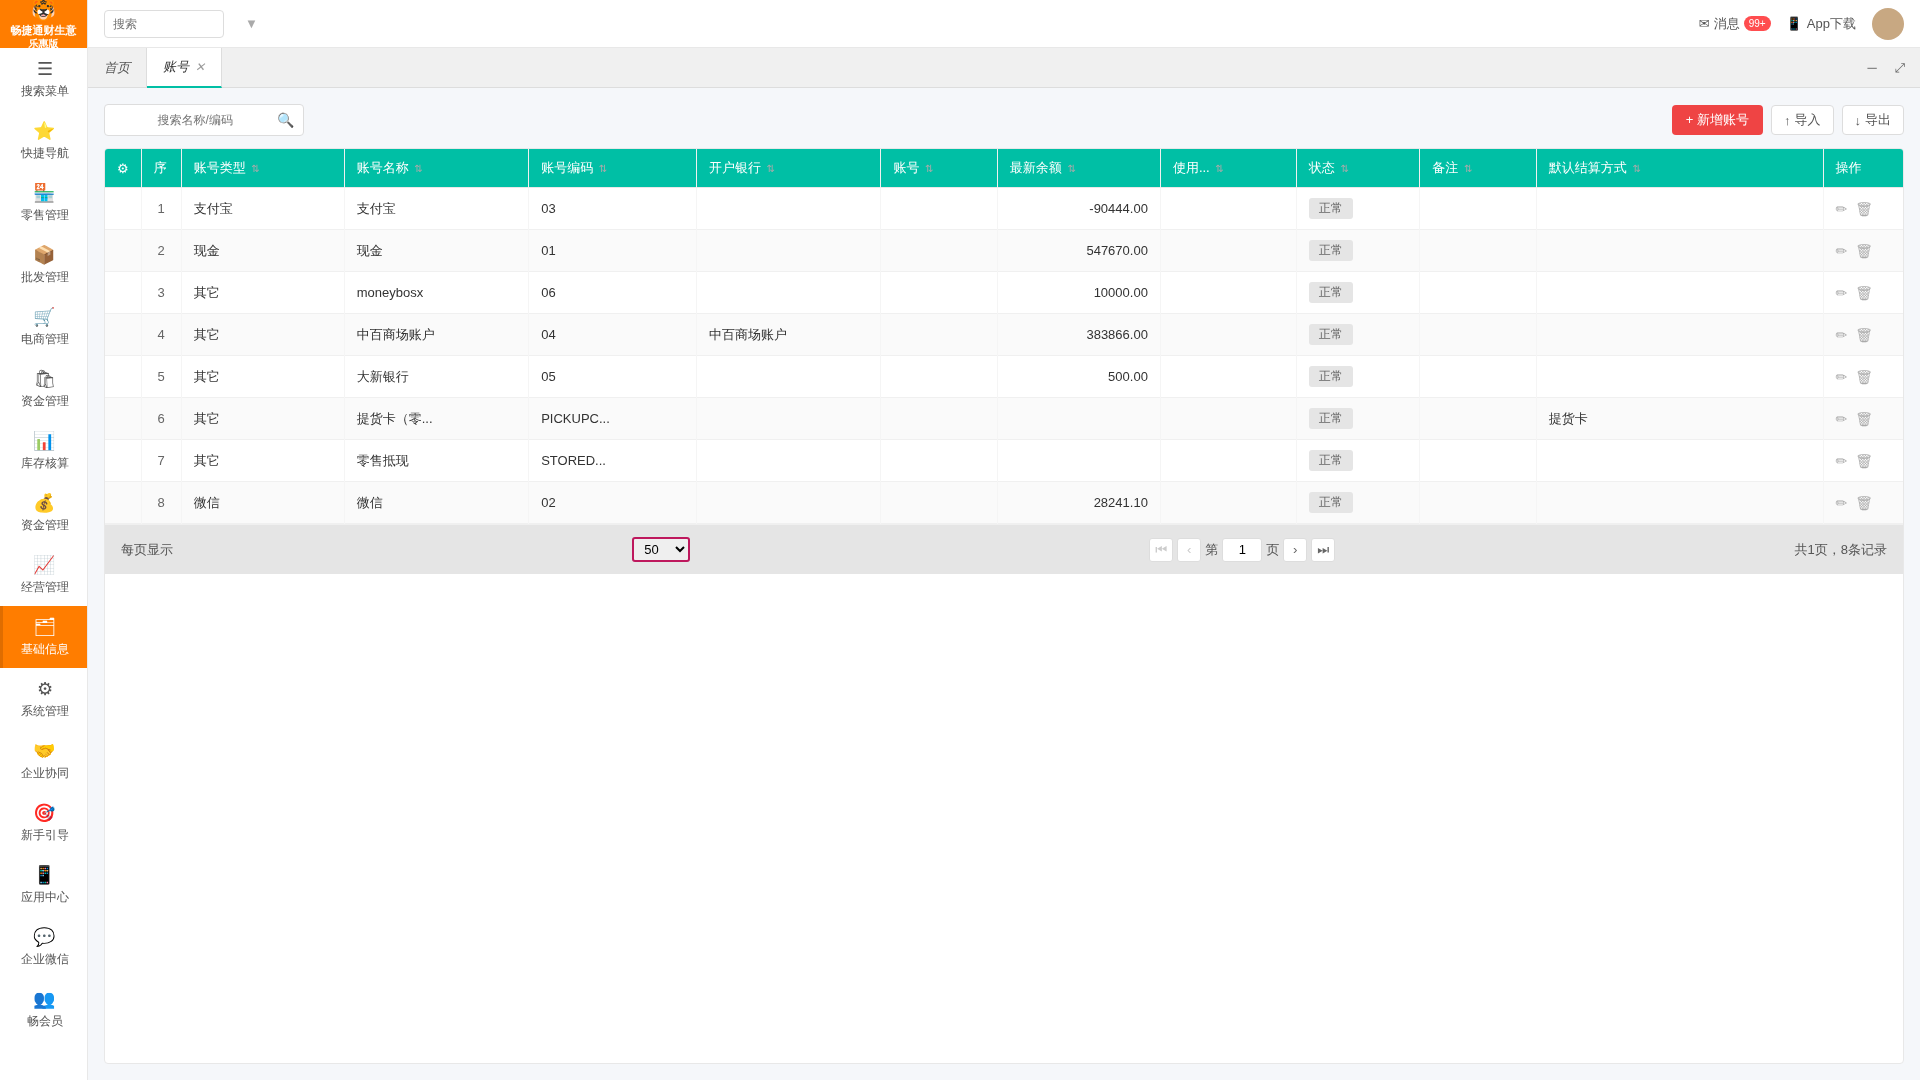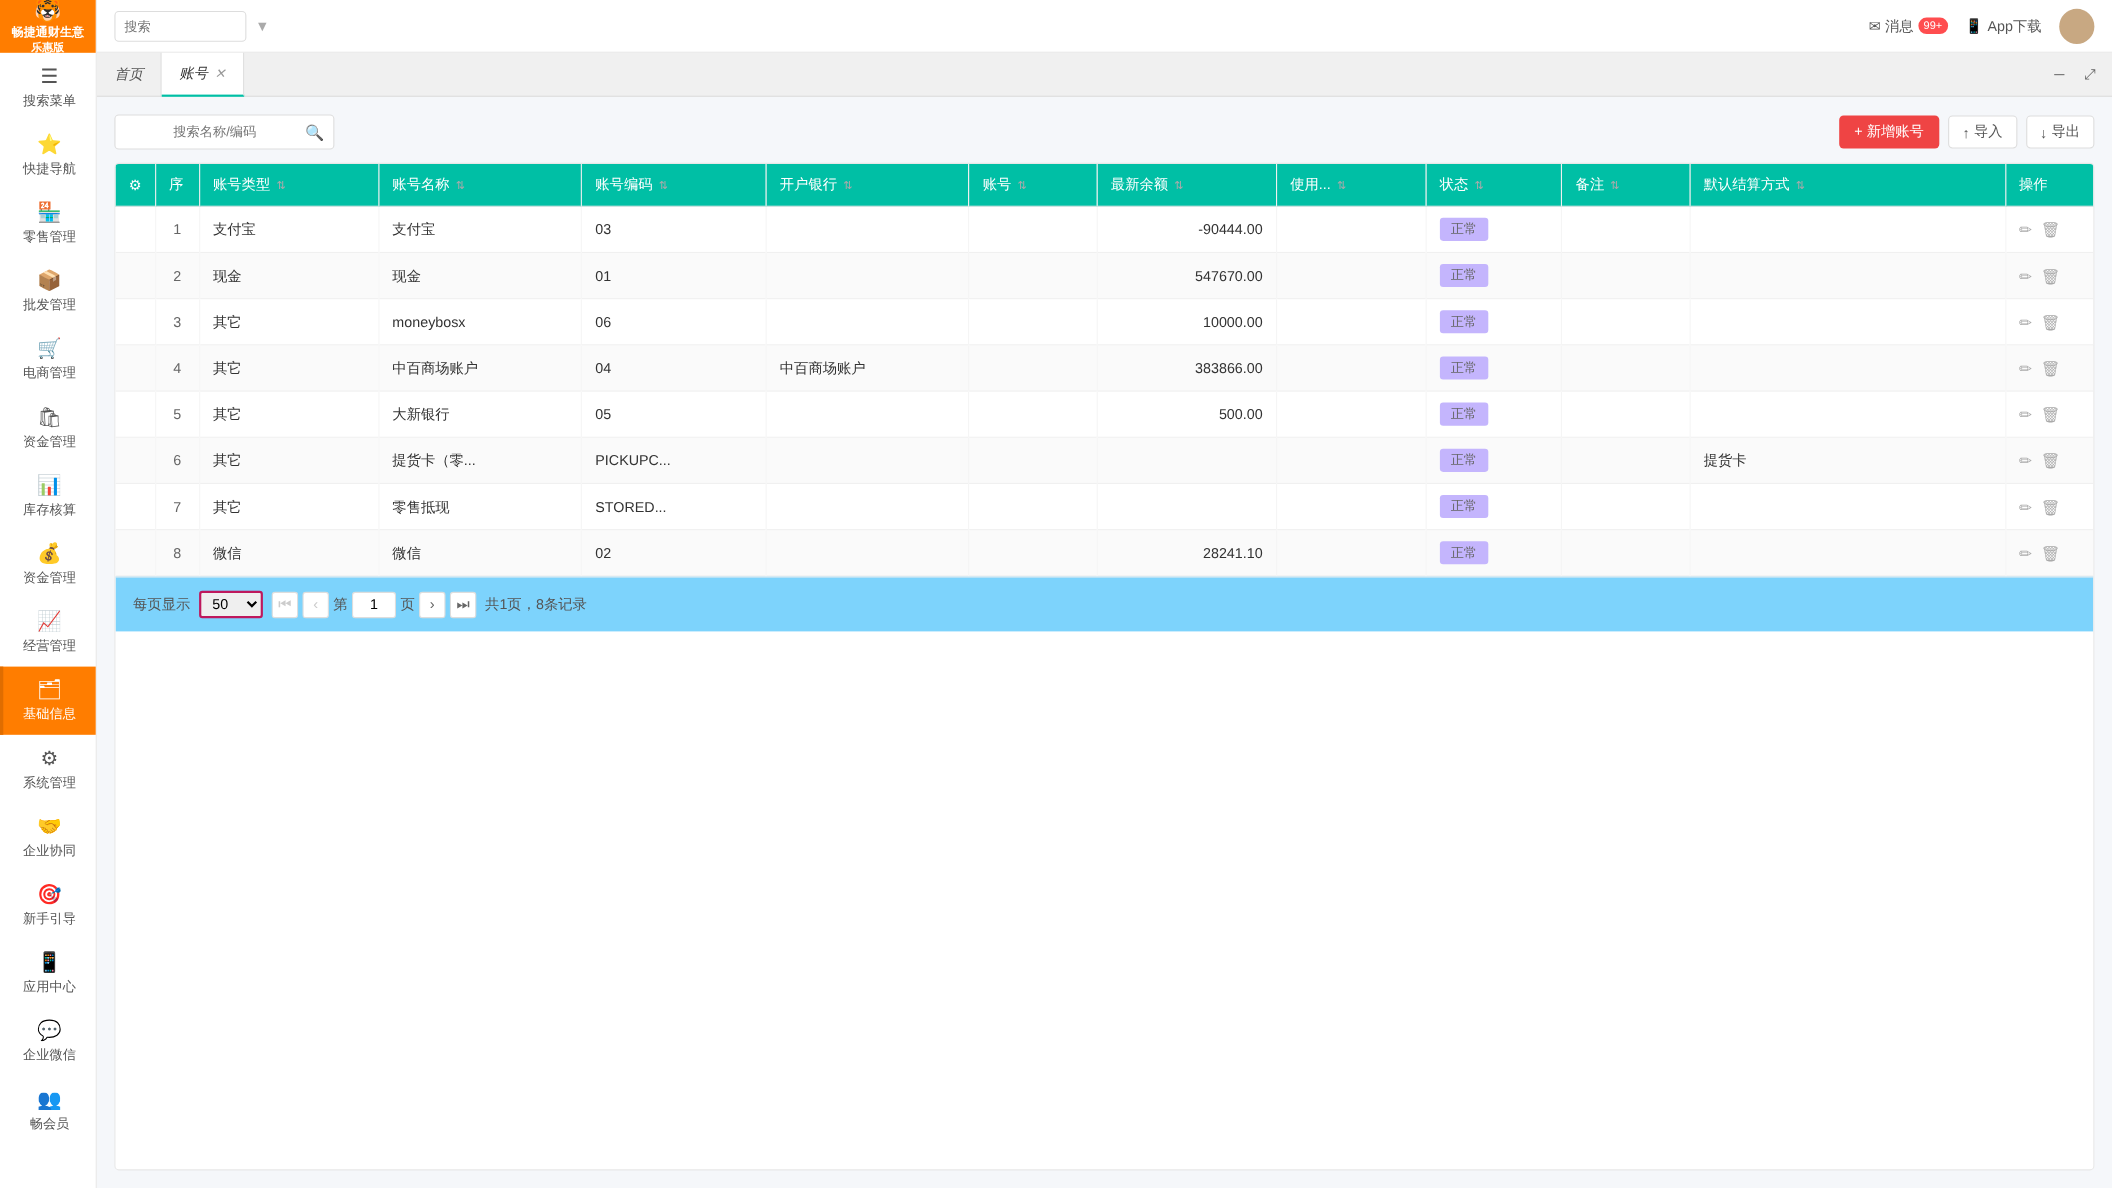--- a/index.html
+++ b/index.html
@@ -59,21 +59,21 @@
     .top-bar {
       height: 48px;
       background: #fff;
       border-bottom: 1px solid #e8e8e8;
       display: flex;
       align-items: center;
       justify-content: space-between;
       padding: 0 16px;
       flex-shrink: 0;
     }
-    .top-bar-left { display: flex; align-items: center; gap: 8px; }
+    .top-bar-left { display: flex; align-items: center; gap: 21px; }
     .top-search {
       width: 120px;
       height: 28px;
       border: 1px solid #ddd;
       border-radius: 4px;
       padding: 0 8px;
       font-size: 12px;
     }
     .top-bar-right { display: flex; align-items: center; gap: 16px; }
     .top-bar-action { display: flex; align-items: center; gap: 4px; cursor: pointer; color: #555; font-size: 13px; }
@@ -243,33 +243,33 @@
     }
     tbody td:last-child { border-right: none; }
     .status-badge {
       display: inline-block;
       padding: 2px 10px;
       border-radius: 3px;
       font-size: 12px;
       background: #f0f0f0;
       color: #666;
     }
-    .status-normal { background: #c4b5fd; color: #666; }
+    .status-normal { background: #e5e5e5; color: #666; }
     .action-icons { display: flex; gap: 8px; align-items: center; }
     .action-icon { cursor: pointer; color: #aaa; font-size: 14px; }
 
     
     .pagination {
       display: flex;
       align-items: center;
-      justify-content: flex-start;
+      justify-content: space-between;
       padding: 12px 16px;
-      background: #7dd3fc;
+      background: #e5e5e5;
       border-top: 1px solid #f0f0f0;
-      gap: 8px;
+      gap: 20px;
       font-size: 13px;
       color: #555;
     }
     .page-select {
       border: 2px solid #be185d;
       border-radius: 3px;
       padding: 2px 6px;
       font-size: 13px;
     }
     .page-nav { display: flex; align-items: center; gap: 4px; }

